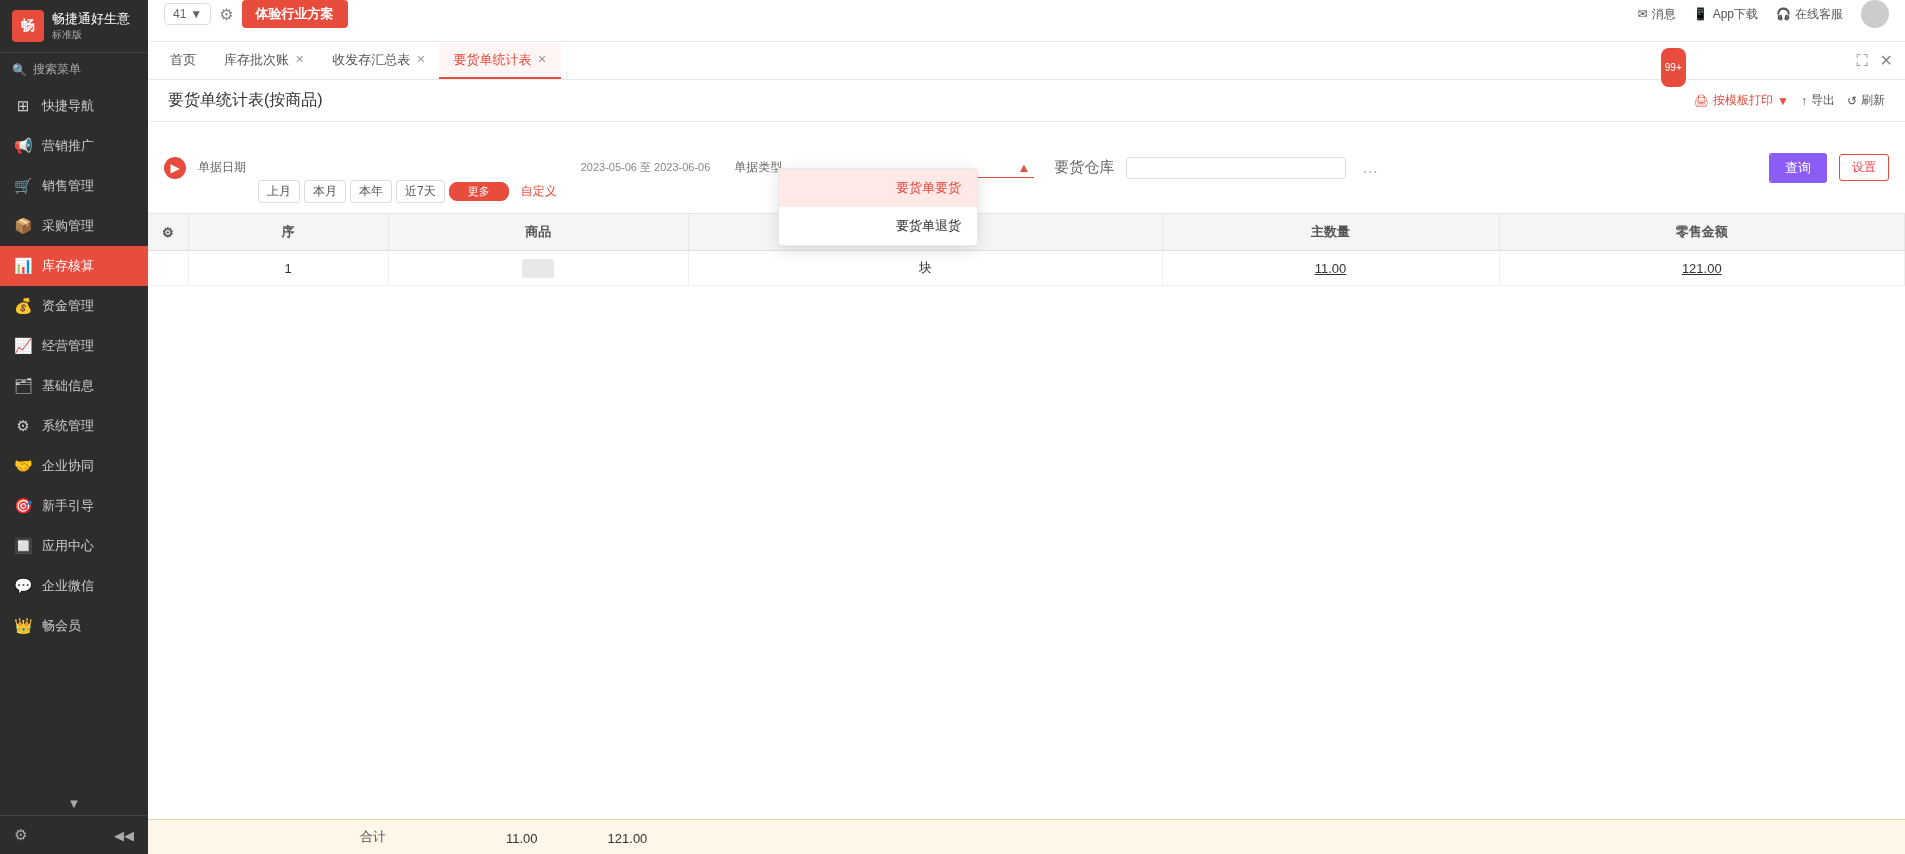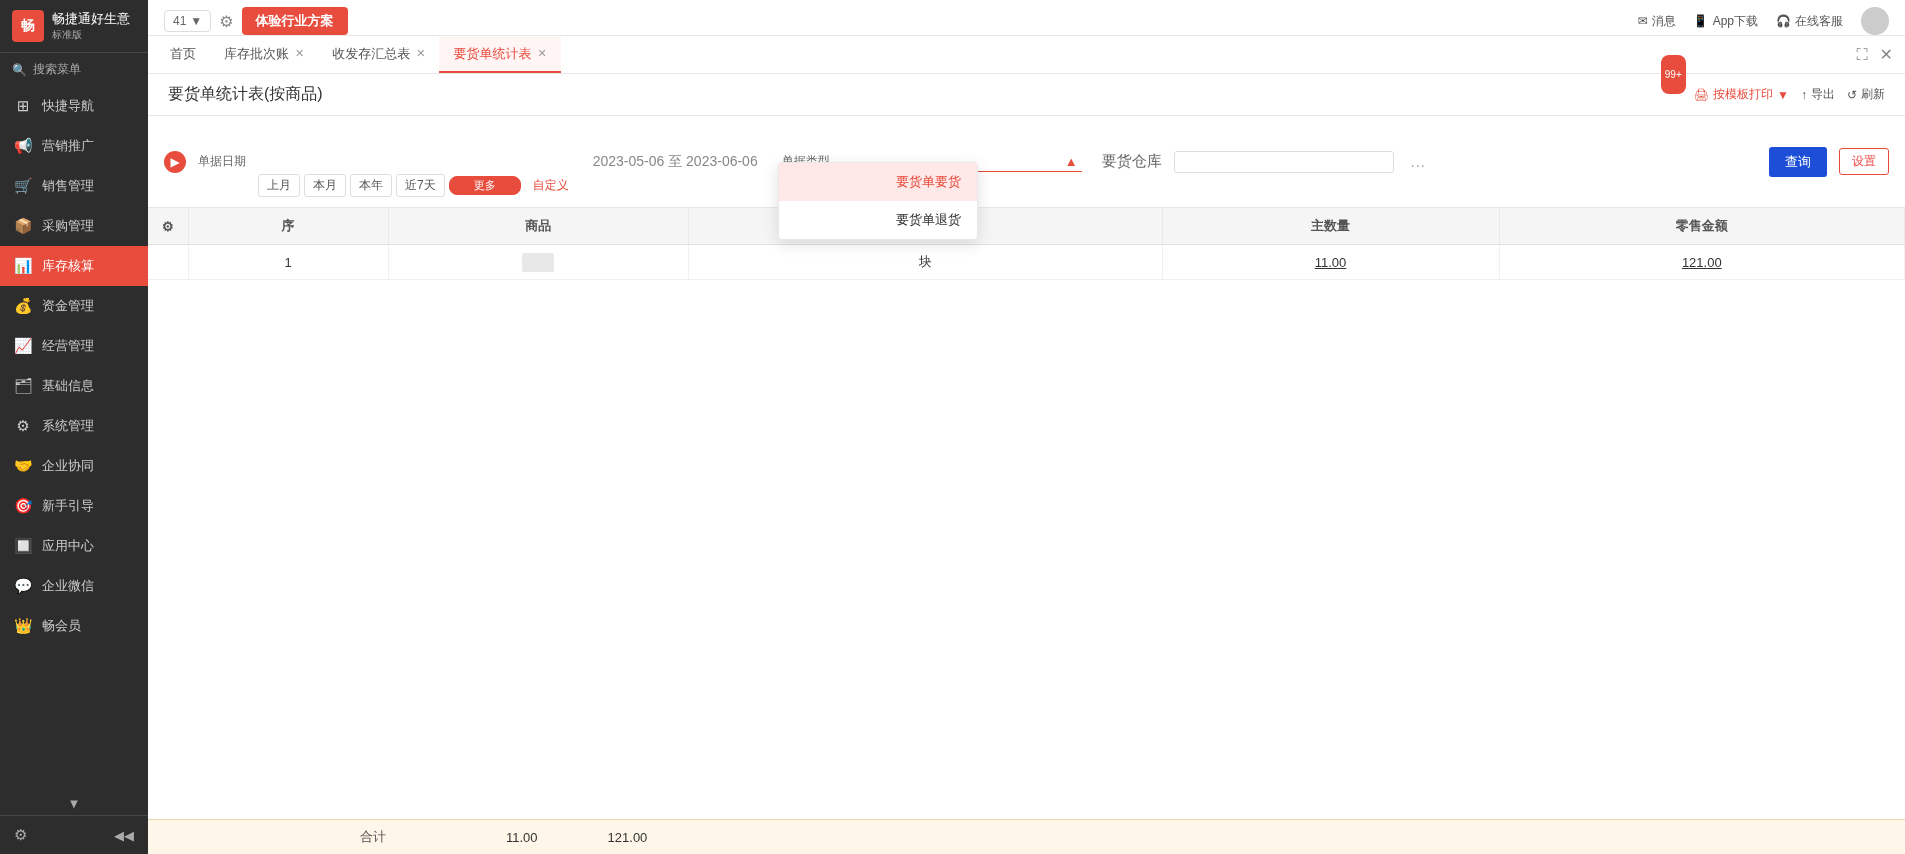--- a/index.html
+++ b/index.html
@@ -75,23 +75,23 @@
     .main-content {
       flex: 1;
       display: flex;
       flex-direction: column;
       overflow: hidden;
     }
 
     
     .topbar {
       background: #fff;
-      height: 36px;
-      display: flex;
-      align-items: flex-end;
+      height: 42px;
+      display: flex;
+      align-items: flex-start;
       padding: 0 16px;
       border-bottom: 1px solid #e8e8e8;
       gap: 12px;
       flex-shrink: 0;
     }
     .topbar-left { display: flex; align-items: center; gap: 8px; }
     .account-selector {
       display: flex; align-items: center;
       border: 1px solid #ddd; border-radius: 4px;
       padding: 3px 8px; gap: 4px;
@@ -203,24 +203,24 @@
     }
     .filter-label { color: #666; font-size: 12px; white-space: nowrap; }
     .date-shortcuts { display: flex; align-items: center; gap: 4px; }
     .date-btn {
       padding: 2px 8px; font-size: 12px;
       border: 1px solid #ddd; border-radius: 3px;
       cursor: pointer; color: #555; background: #fff; margin-top: 48px;
     }
     .date-btn.more-btn {
       background: #e84c3d; color: #fff; border-color: #e84c3d;
-      border-radius: 8px; font-size: 11px; padding: 1px 24px;
+      border-radius: 8px; font-size: 11px; padding: 1px 18px;
     }
     .date-btn.custom { border: none; background: none; color: #e84c3d; }
-    .date-range-text { font-size: 14px; color: #888; margin-left: 4px; }
+    .date-range-text { font-size: 11px; color: #888; margin-left: 4px; }
 
     .type-label { color: #666; font-size: 12px; white-space: nowrap; margin-left: 12px; }
     .type-input-wrap {
       position: relative;
       display: flex; align-items: center;
     }
     .type-input {
       border: none;
       border-bottom: 1.5px solid #e84c3d;
       outline: none;
@@ -237,21 +237,21 @@
     .warehouse-label { color: #666; font-size: 15px; white-space: nowrap; margin-left: 8px; }
     .warehouse-input {
       border: 1px solid #ddd; border-radius: 3px;
       padding: 3px 8px; font-size: 12px;
       color: #333; outline: none;
       flex: 1; max-width: 220px;
     }
     .dots-btn { color: #aaa; cursor: pointer; font-size: 16px; margin-left: 4px; }
 
     .query-btn {
-      background: #1d4ed8; color: #fff;
+      background: #8b5cf6; color: #fff;
       border: none; border-radius: 3px;
       padding: 6px 16px; font-size: 13px;
       cursor: pointer; margin-left: auto;
     }
     .settings-filter-btn {
       background: #fff; color: #ef4444;
       border: 1px solid #e84c3d; border-radius: 3px;
       padding: 4px 12px; font-size: 12px;
       cursor: pointer;
     }
@@ -309,21 +309,21 @@
     .settings-col { width: 40px; }
     .row-num { color: #666; }
     .item-name { color: #888; background: #e8e8e8; border-radius: 2px; padding: 2px 16px; }
     .num-cell { text-decoration: underline; color: #1890ff; cursor: pointer; }
 
     
     .footer-row {
       background: #fef6e8;
       border-top: 1px solid #e8d8b0;
       display: flex;
-      align-items: center;
+      align-items: flex-end;
       padding: 8px 12px;
       flex-shrink: 0;
     }
     .footer-label { font-size: 13px; color: #555; margin-left: 200px; }
     .footer-val { font-size: 13px; color: #333; margin-left: 120px; }
     .footer-val2 { font-size: 13px; color: #333; margin-left: 70px; }
   </style>
 </head>
 <body>
 

